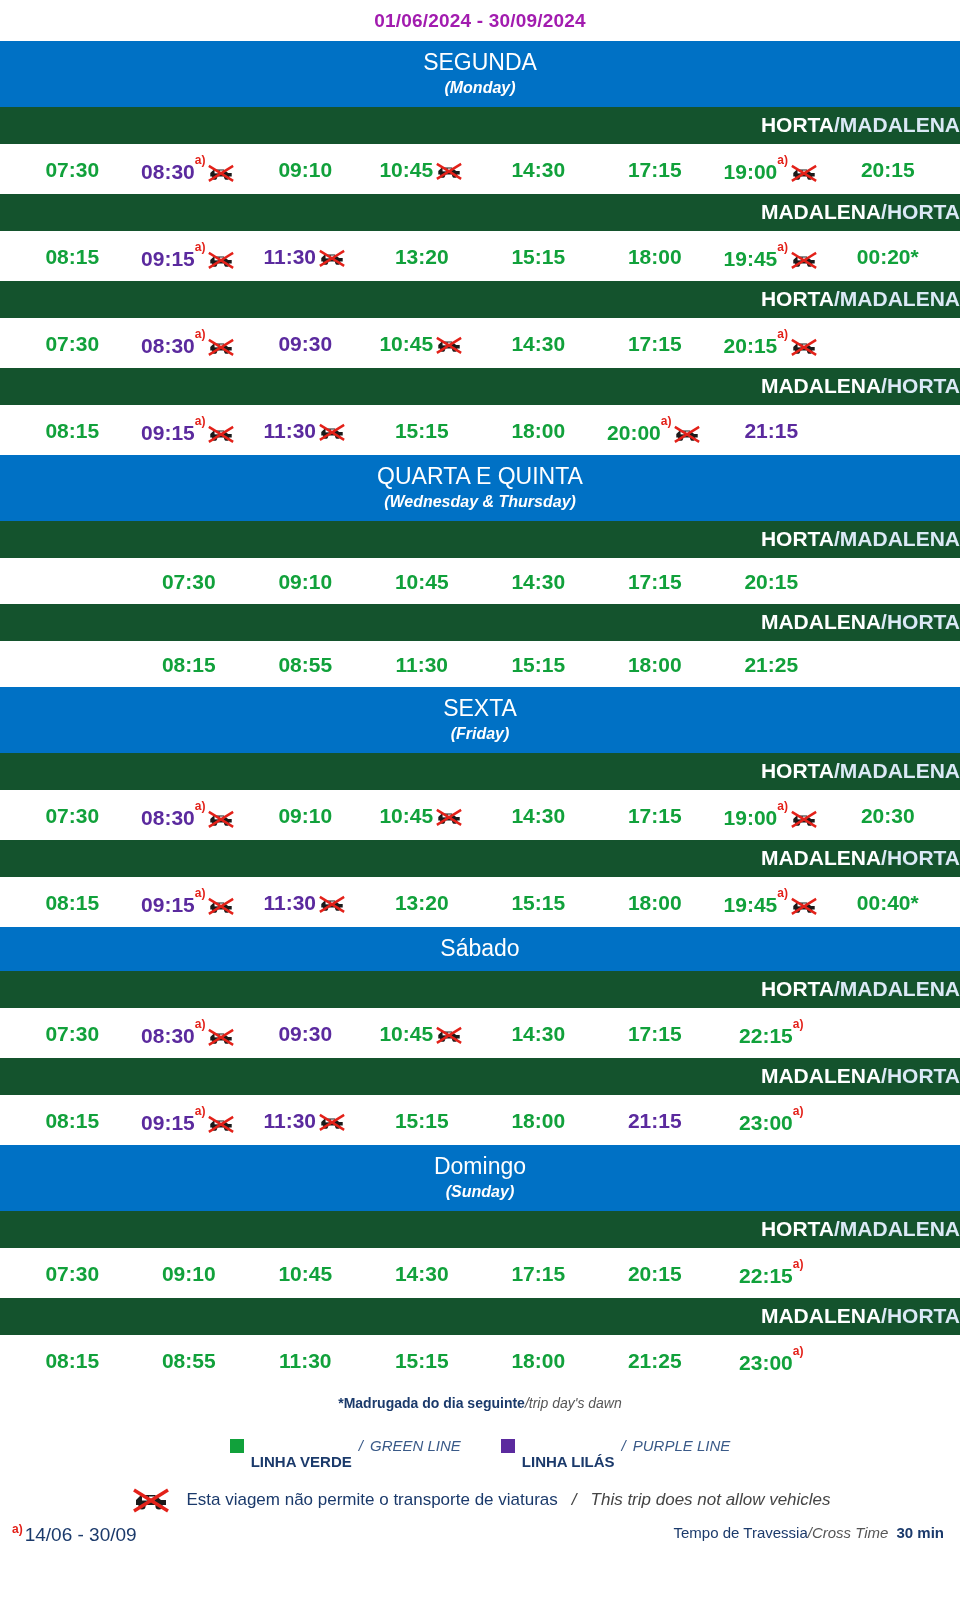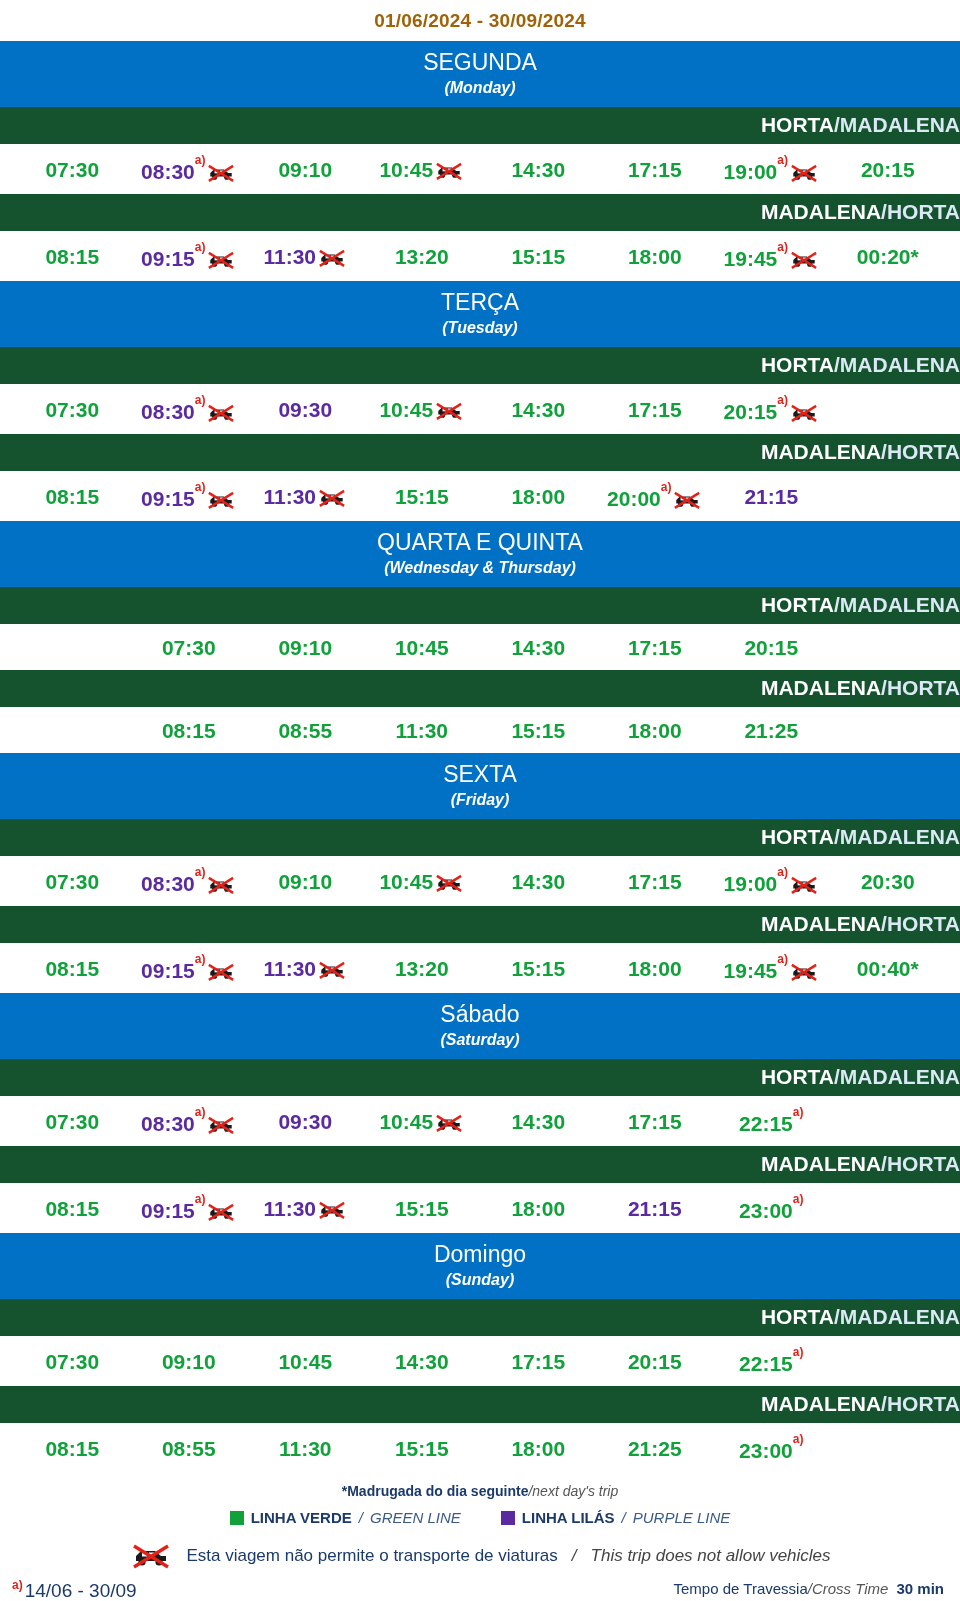--- a/index.html
+++ b/index.html
@@ -10,21 +10,21 @@
     font-family: "Liberation Sans", sans-serif;
     color: #1b3a6b;
   }
   .sheet { width: 960px; position: relative; }
 
   
   .daterange {
     text-align: center;
     font-size: 19px;
     font-weight: bold;
-    color: #a16207;
+    color: #a21caf;
     padding: 10px 0 9px 0;
     letter-spacing: .2px;
   }
 
   
   .day-band {
     background: #0071c5;
     color: #ffffff;
     text-align: center;
     padding: 6px 0 8px 0;
@@ -110,21 +110,21 @@
     justify-content: center;
     align-items: center;
     gap: 40px;
     padding: 6px 0 8px 0;
     font-size: 15px;
   }
   .legend .item { display: flex; align-items: center; gap: 7px; }
   .swatch { width: 14px; height: 14px; display: inline-block; }
   .sw-green { background: #11a13b; }
   .sw-purple { background: #5b2a9e; }
-  .legend .pt { font-weight: bold; color: #1b3a6b; }
+  .legend .pt { font-weight: bold; color: #1b3a6b; margin-top: 32px; }
   .legend .en { font-style: italic; color: #3a5a88; }
 
   .novehicle-line {
     display: flex;
     align-items: center;
     justify-content: center;
     gap: 14px;
     padding: 8px 0 6px 0;
     font-size: 17px;
   }
@@ -242,24 +242,20 @@
                 <rect x="12" y="10.5" width="5.5" height="4" fill="#ffffff"></rect>
                 <rect x="19" y="10.5" width="5.5" height="4" fill="#ffffff"></rect>
                 <circle cx="12" cy="20" r="3.6" fill="#1a1a1a"></circle>
                 <circle cx="29" cy="20" r="3.6" fill="#1a1a1a"></circle>
               </g>
               <path d="M4 4 L38 25" stroke="#e32119" stroke-width="3.4" fill="none"></path>
               <path d="M38 4 L4 25" stroke="#e32119" stroke-width="3.4" fill="none"></path>
             </svg></span></div>
         <div class="cell green"><span>00:20*</span></div>
       </div>
-      <div class="day-band">
-        <div class="pt">TERÇA</div>
-        <div class="en">(Tuesday)</div>
-      </div>
       <div class="route-band"><span class="from">HORTA</span><span class="sep">/</span><span class="to">MADALENA</span></div>
       <div class="times-row">
         <div class="cell green"><span>07:30</span></div>
         <div class="cell purple"><span>08:30</span><span class="sup">a)</span><span class="nocar"><svg viewBox="0 0 42 28" width="30" height="20" aria-hidden="true">
               <g>
                 <path d="M6 19 L6 14 L11 9 L25 9 L31 14 L36 14 L36 19 Z" fill="#1a1a1a"></path>
                 <rect x="12" y="10.5" width="5.5" height="4" fill="#ffffff"></rect>
                 <rect x="19" y="10.5" width="5.5" height="4" fill="#ffffff"></rect>
                 <circle cx="12" cy="20" r="3.6" fill="#1a1a1a"></circle>
                 <circle cx="29" cy="20" r="3.6" fill="#1a1a1a"></circle>
@@ -442,21 +438,20 @@
                 <circle cx="12" cy="20" r="3.6" fill="#1a1a1a"></circle>
                 <circle cx="29" cy="20" r="3.6" fill="#1a1a1a"></circle>
               </g>
               <path d="M4 4 L38 25" stroke="#e32119" stroke-width="3.4" fill="none"></path>
               <path d="M38 4 L4 25" stroke="#e32119" stroke-width="3.4" fill="none"></path>
             </svg></span></div>
         <div class="cell green"><span>00:40*</span></div>
       </div>
       <div class="day-band">
         <div class="pt">Sábado</div>
-        <div class="en">(Saturday)</div>
       </div>
       <div class="route-band"><span class="from">HORTA</span><span class="sep">/</span><span class="to">MADALENA</span></div>
       <div class="times-row">
         <div class="cell green"><span>07:30</span></div>
         <div class="cell purple"><span>08:30</span><span class="sup">a)</span><span class="nocar"><svg viewBox="0 0 42 28" width="30" height="20" aria-hidden="true">
               <g>
                 <path d="M6 19 L6 14 L11 9 L25 9 L31 14 L36 14 L36 19 Z" fill="#1a1a1a"></path>
                 <rect x="12" y="10.5" width="5.5" height="4" fill="#ffffff"></rect>
                 <rect x="19" y="10.5" width="5.5" height="4" fill="#ffffff"></rect>
                 <circle cx="12" cy="20" r="3.6" fill="#1a1a1a"></circle>
@@ -535,21 +530,21 @@
         <div class="cell green"><span>11:30</span></div>
         <div class="cell green"><span>15:15</span></div>
         <div class="cell green"><span>18:00</span></div>
         <div class="cell green"><span>21:25</span></div>
         <div class="cell green"><span>23:00</span><span class="sup">a)</span></div>
         <div class="cell green empty"><span></span></div>
       </div>
     </div>
 
   <div class="footnote">
-    <span class="pt">*Madrugada do dia seguinte</span><span class="en">/</span><span class="en">next day's trip</span>
+    <span class="pt">*Madrugada do dia seguinte</span><span class="en">/</span><span class="en">trip day's dawn</span>
   </div>
 
   <div class="legend">
     <div class="item">
       <span class="swatch sw-green"></span>
       <span class="pt">LINHA VERDE</span>
         <span class="en">/</span>
         <span class="en">GREEN LINE</span>
     </div>
     <div class="item">

